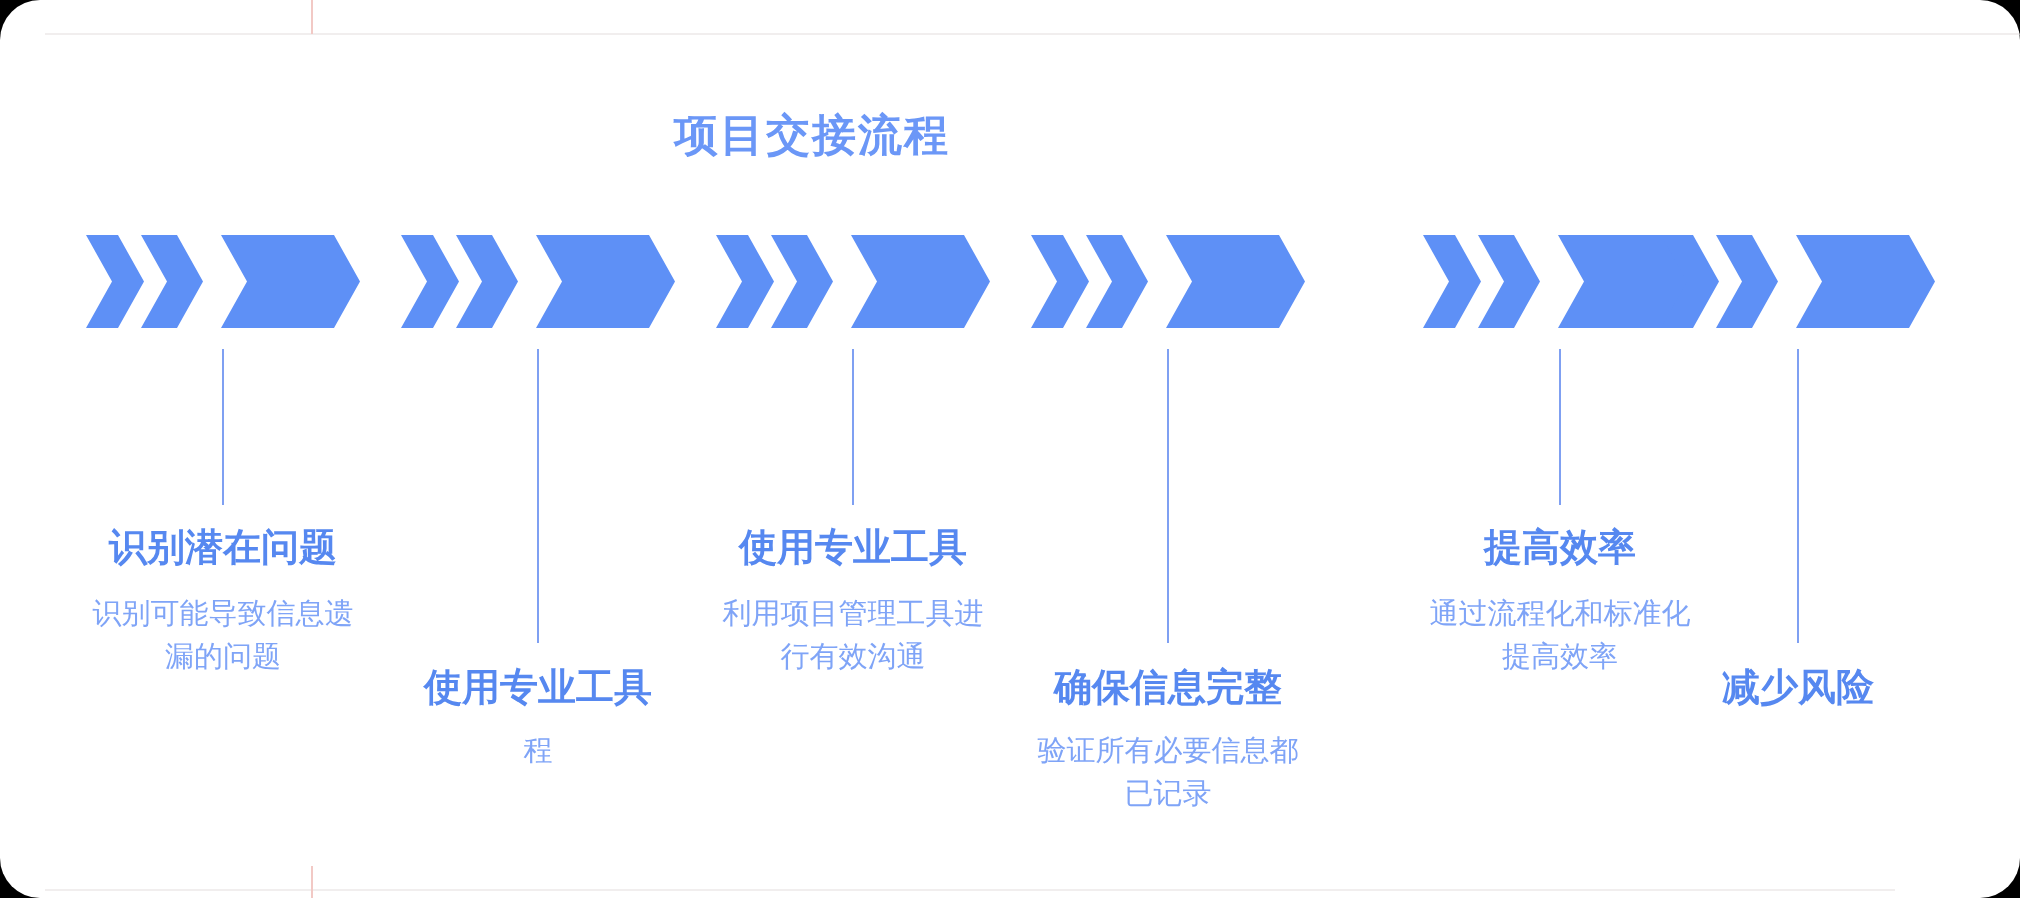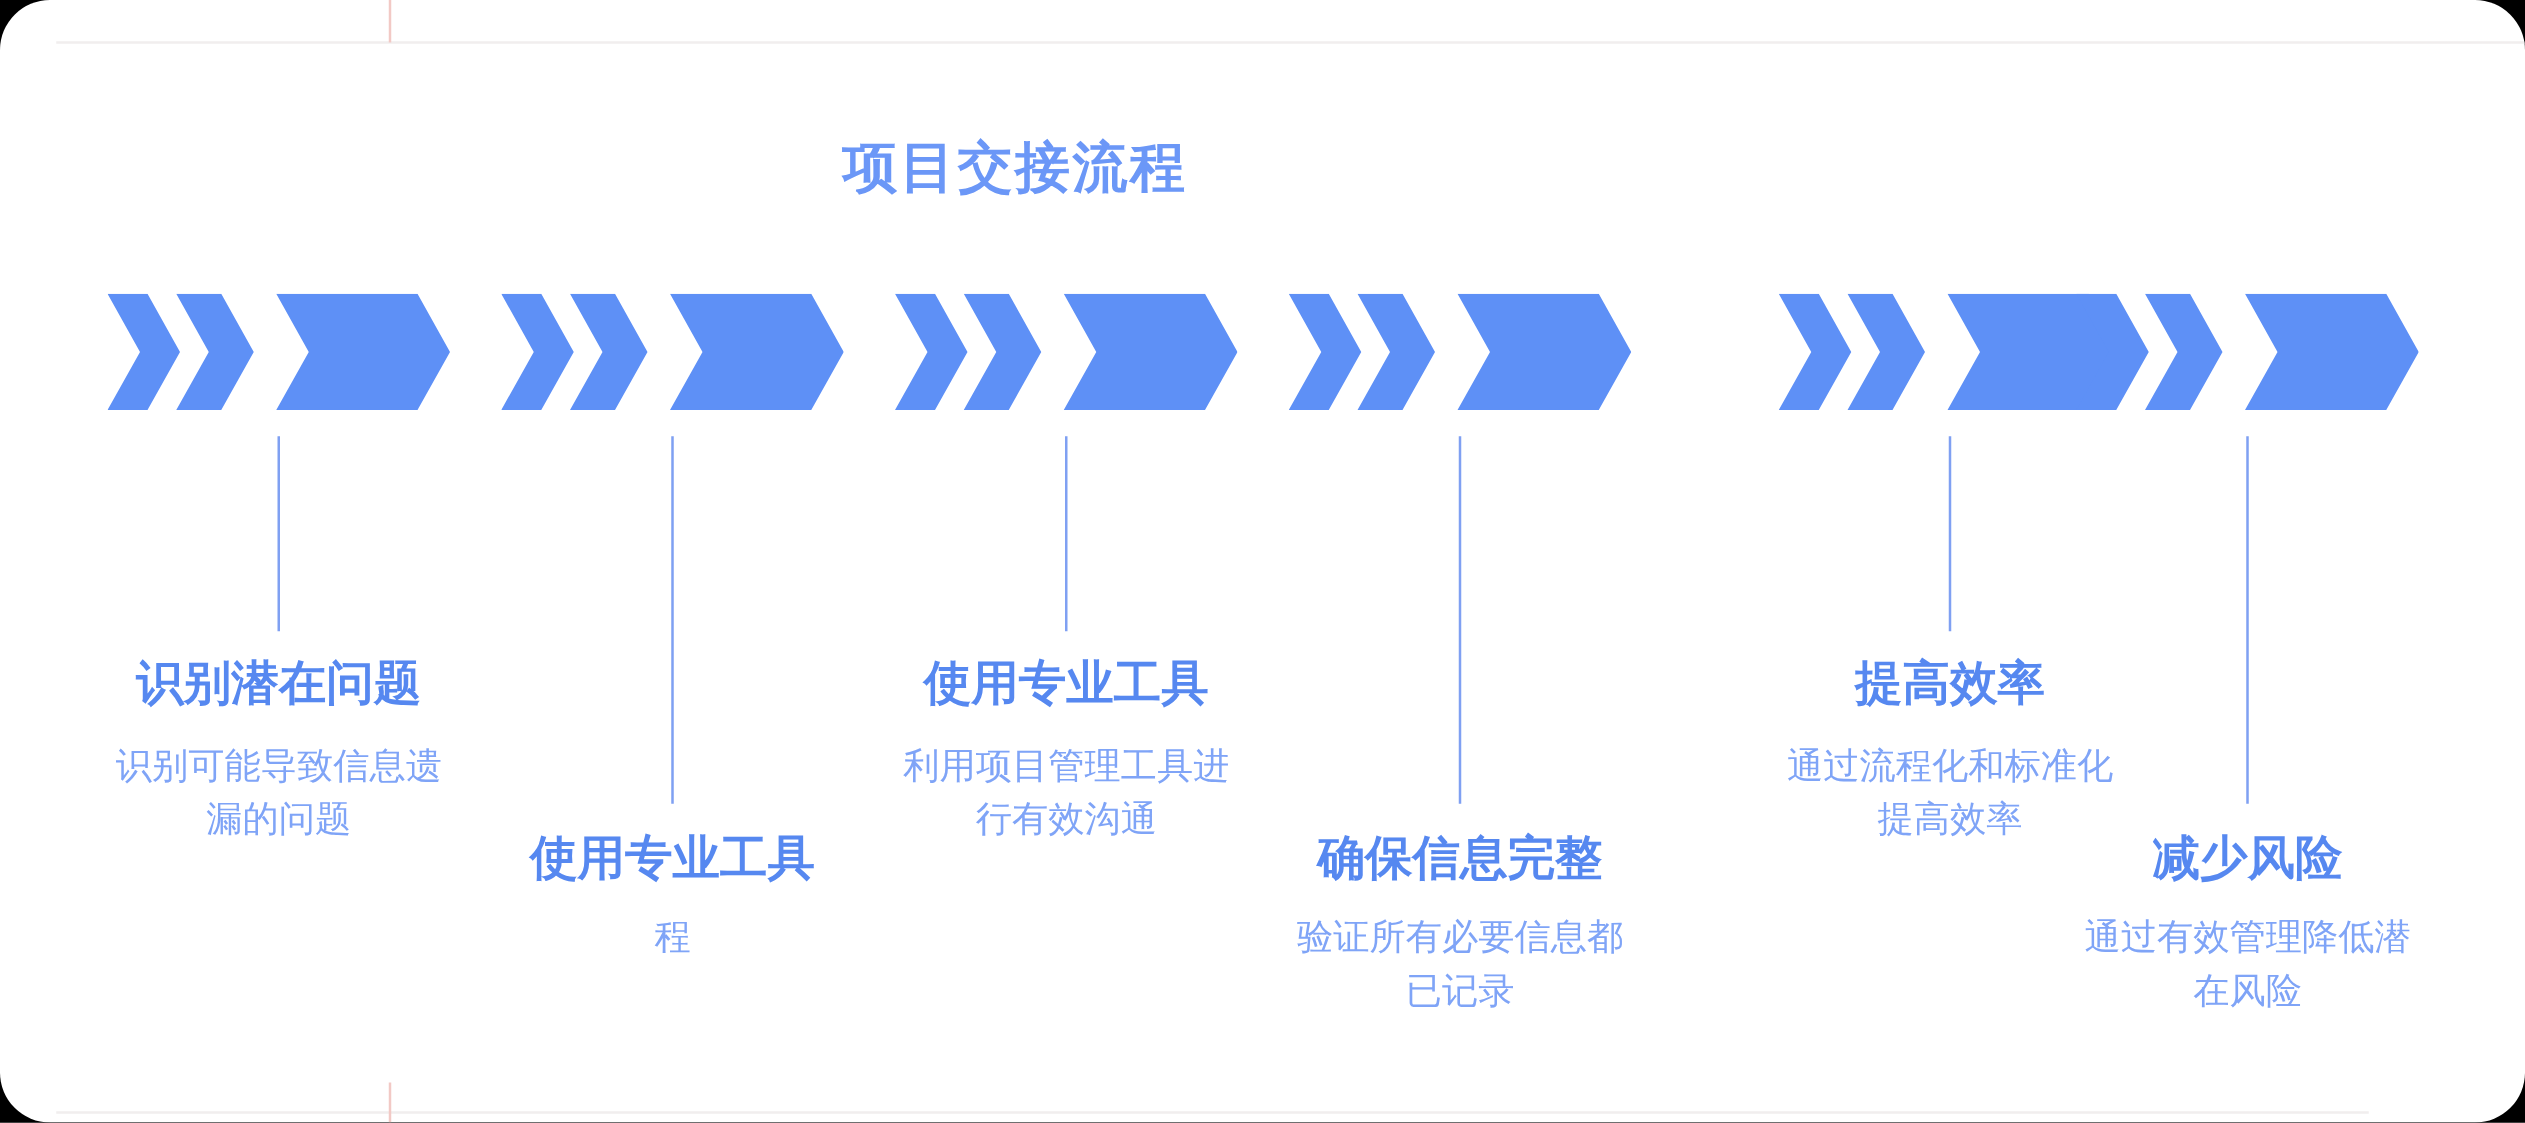--- a/index.html
+++ b/index.html
@@ -179,19 +179,15 @@
   </div>
 
   <div class="step step-6 low">
     <svg class="chevrons" viewBox="0 0 274 93" aria-hidden="true">
       <polygon points="0,0 32,0 58,46.5 32,93 0,93 26,46.5"></polygon>
       <polygon points="55,0 91,0 117,46.5 91,93 55,93 81,46.5"></polygon>
       <polygon points="135,0 248,0 274,46.5 248,93 135,93 161,46.5"></polygon>
     </svg>
     <div class="connector"></div>
     <div class="step-title">减少风险</div>
-    <div class="step-desc">
-      <div>通过有效管理降低潜</div>
-      <div>在风险</div>
-    </div>
   </div>
 
 </div>
 
 </body></html>

